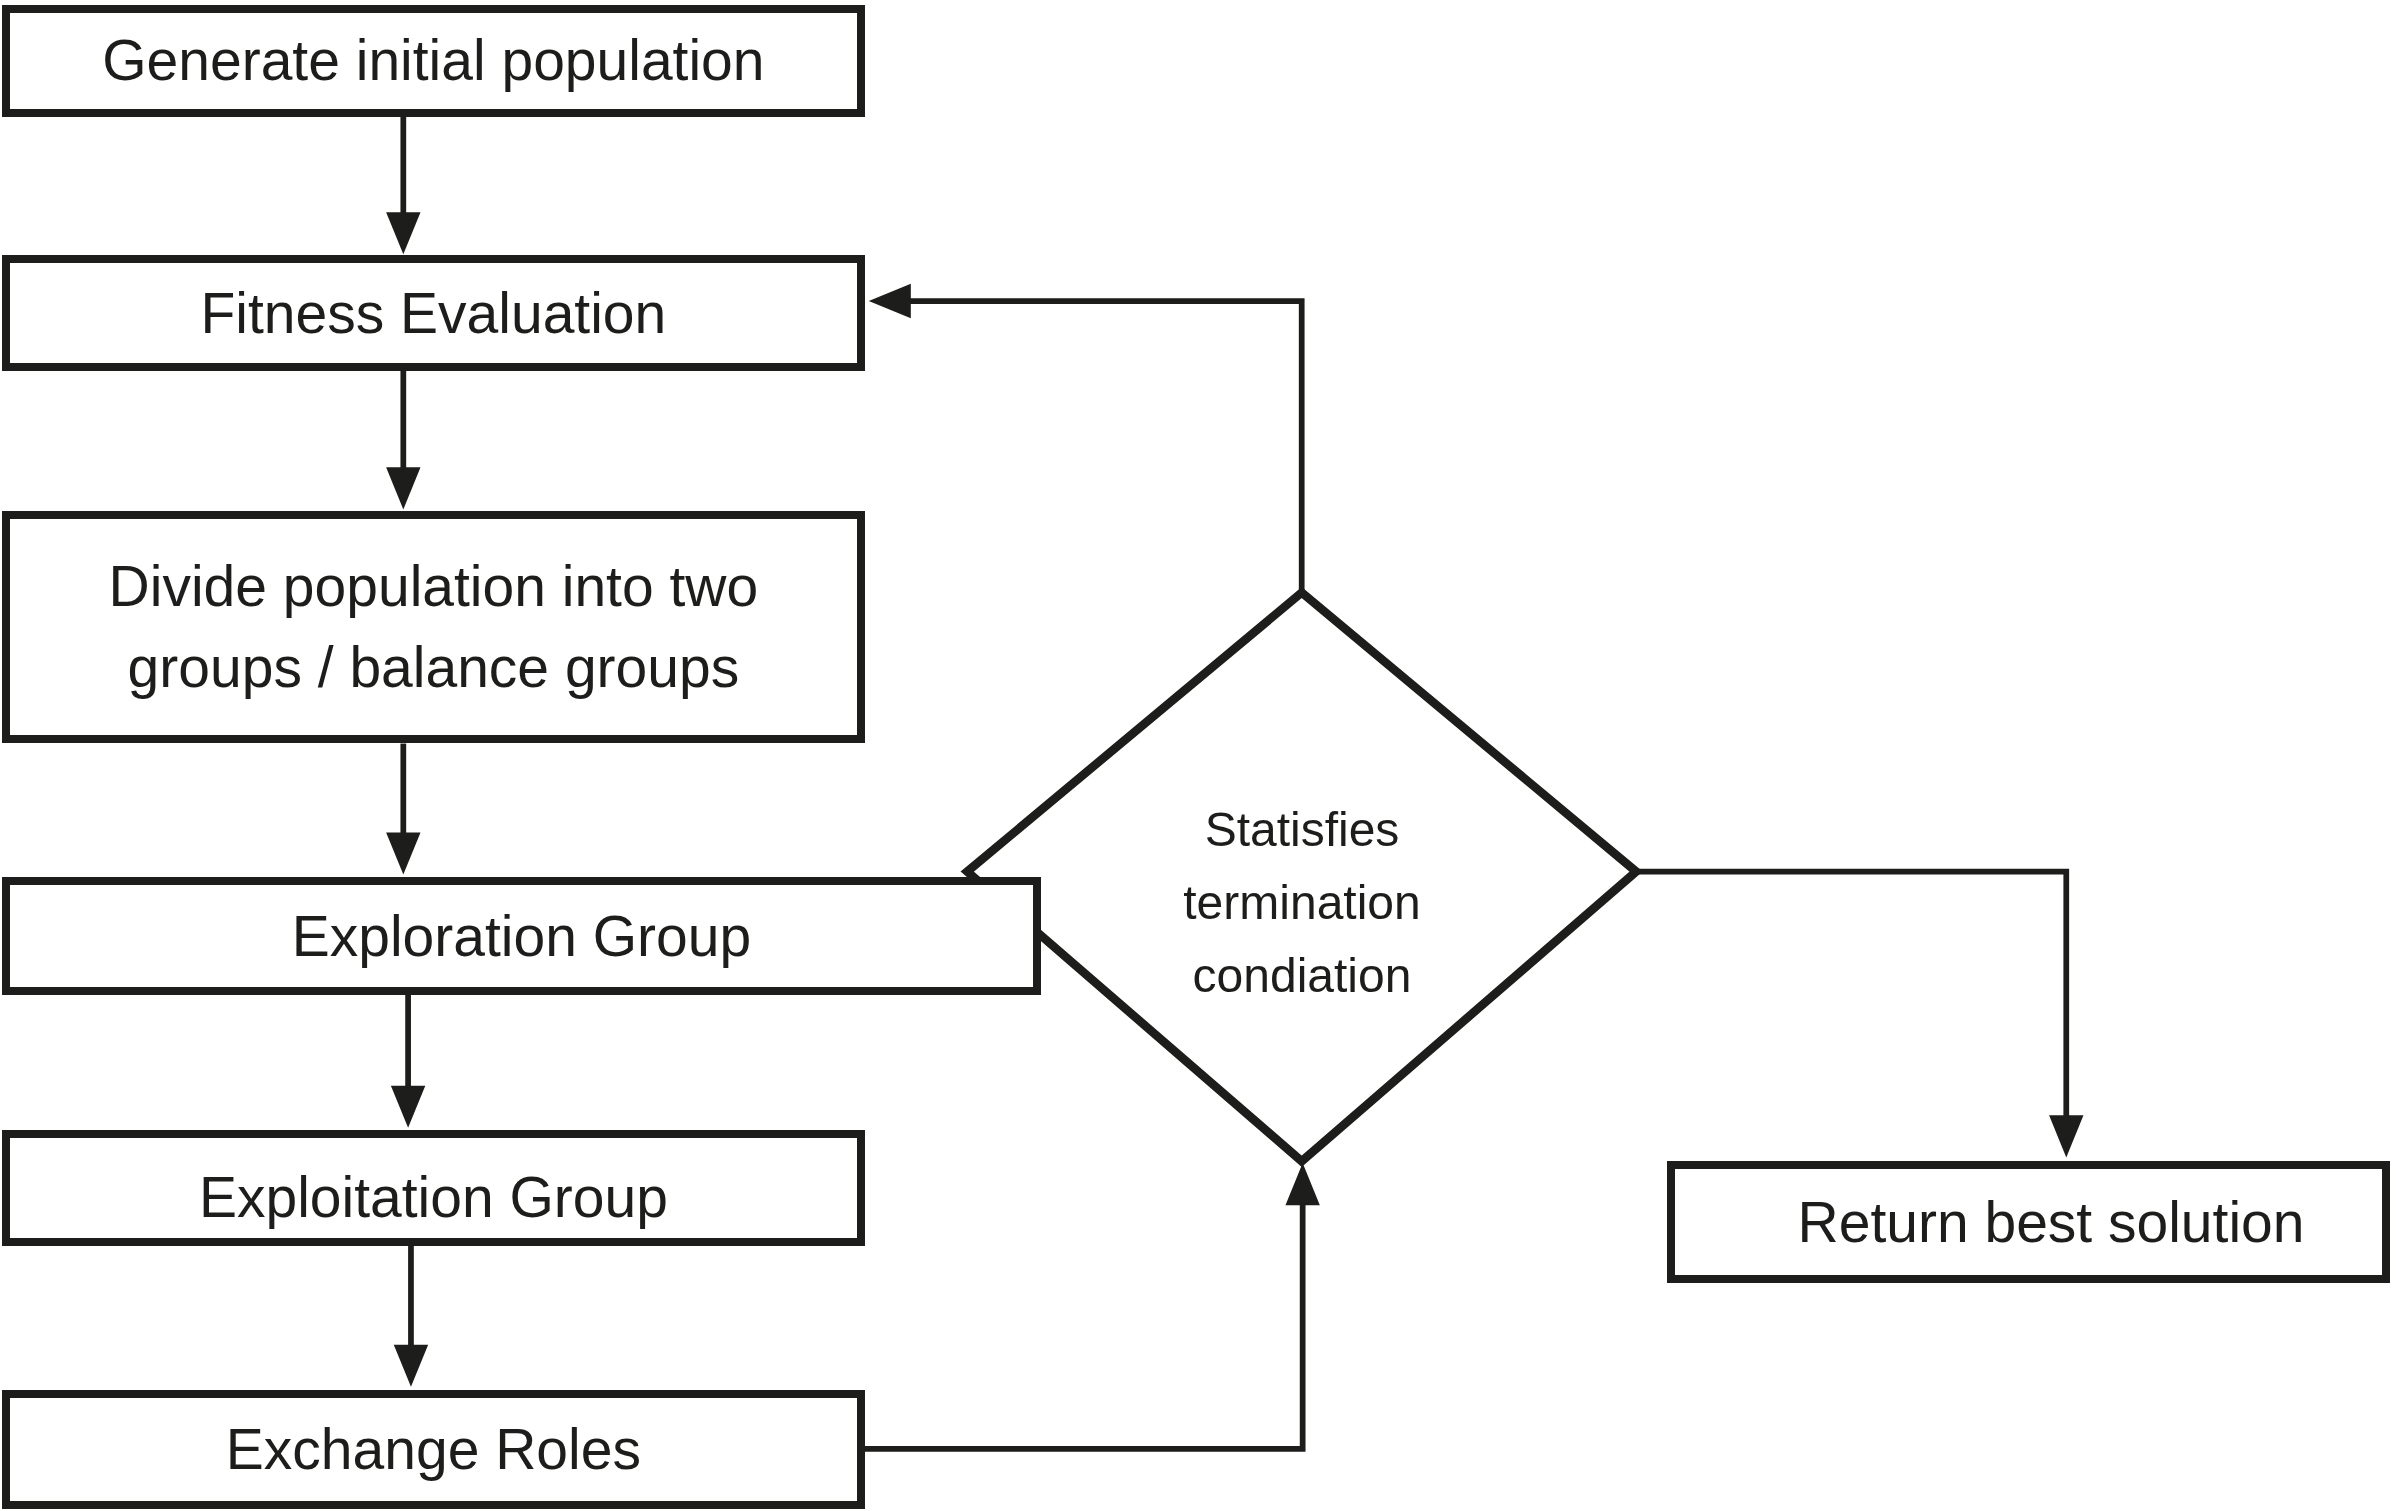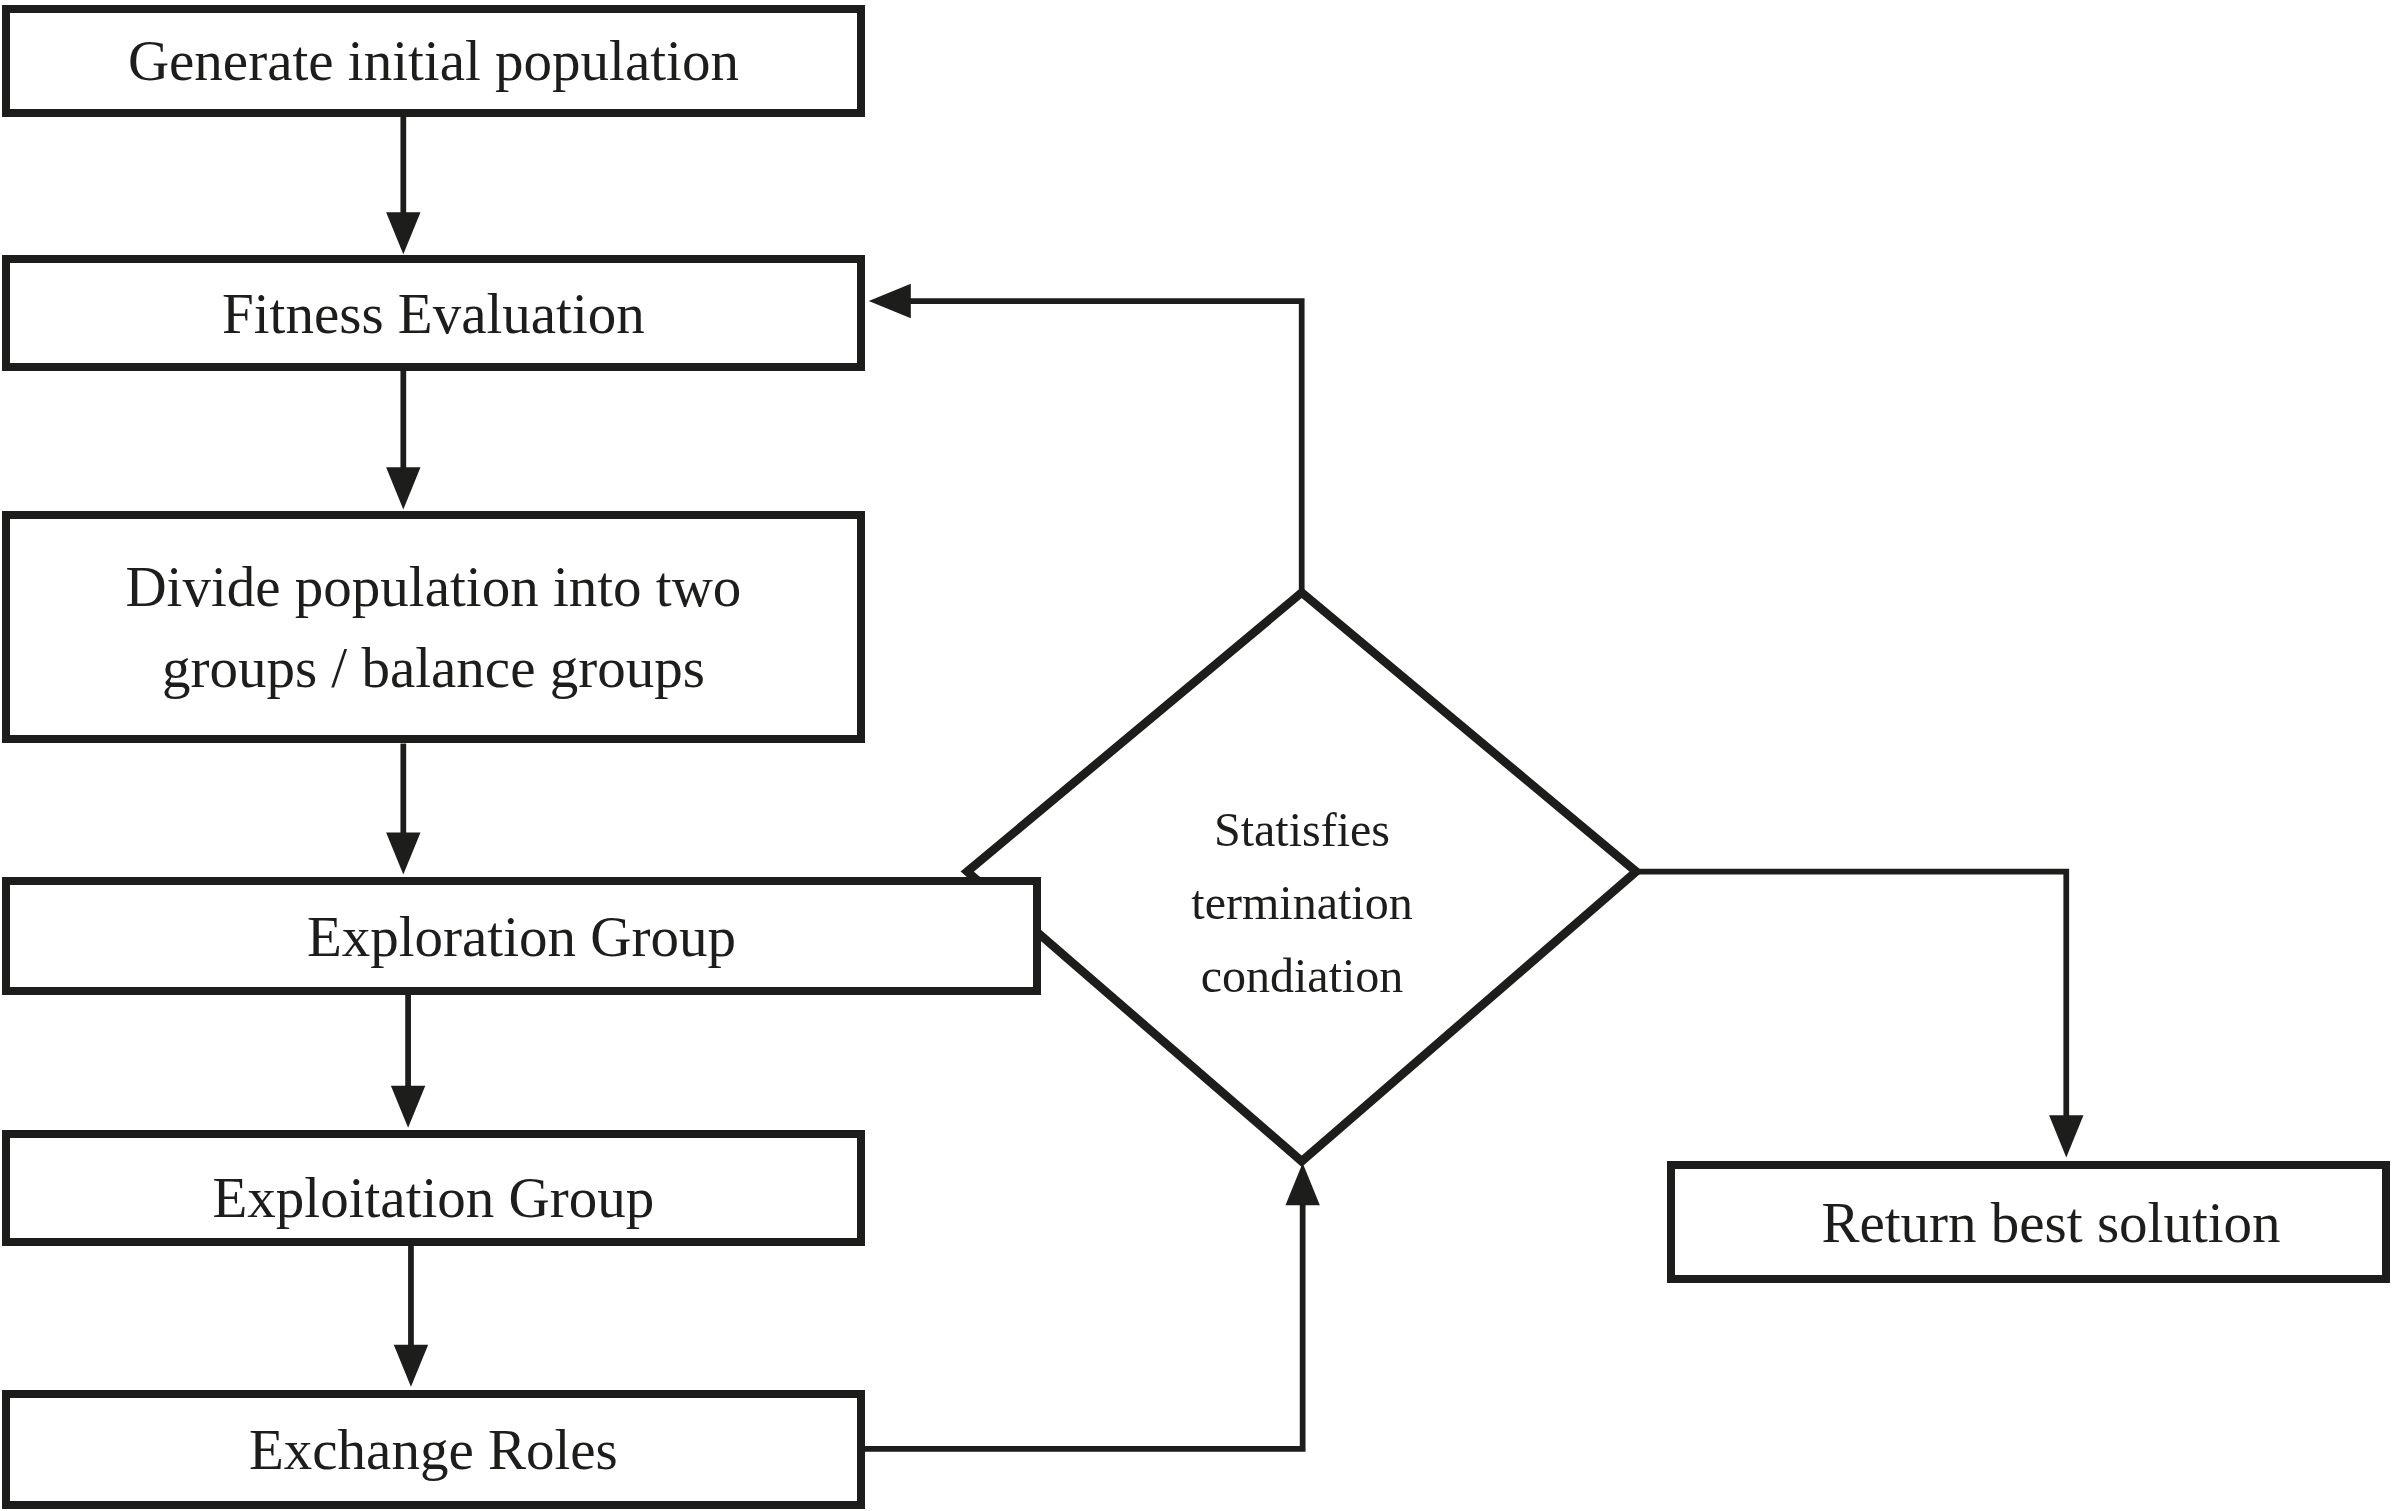--- a/index.html
+++ b/index.html
@@ -4,21 +4,21 @@
 <style>
   :root{
     --ink:#1d1d1b;
     --paper:#ffffff;
   }
   html,body{margin:0;padding:0;background:var(--paper);}
   .canvas{
     position:relative;
     width:2396px;height:1511px;
     background:var(--paper);
-    font-family:Liberation Serif, serif;
+    font-family:Liberation Sans, sans-serif;
     color:var(--ink);
     overflow:hidden;
   }
   .wires{position:absolute;left:0;top:0;width:2396px;height:1511px;}
   .wires polyline{fill:none;stroke:var(--ink);stroke-width:6;}
   .wires .head{fill:var(--ink);stroke:none;}
   .wires .shape{fill:var(--paper);stroke:var(--ink);stroke-width:9;}
   .pbox{
     position:absolute;
     box-sizing:border-box;

